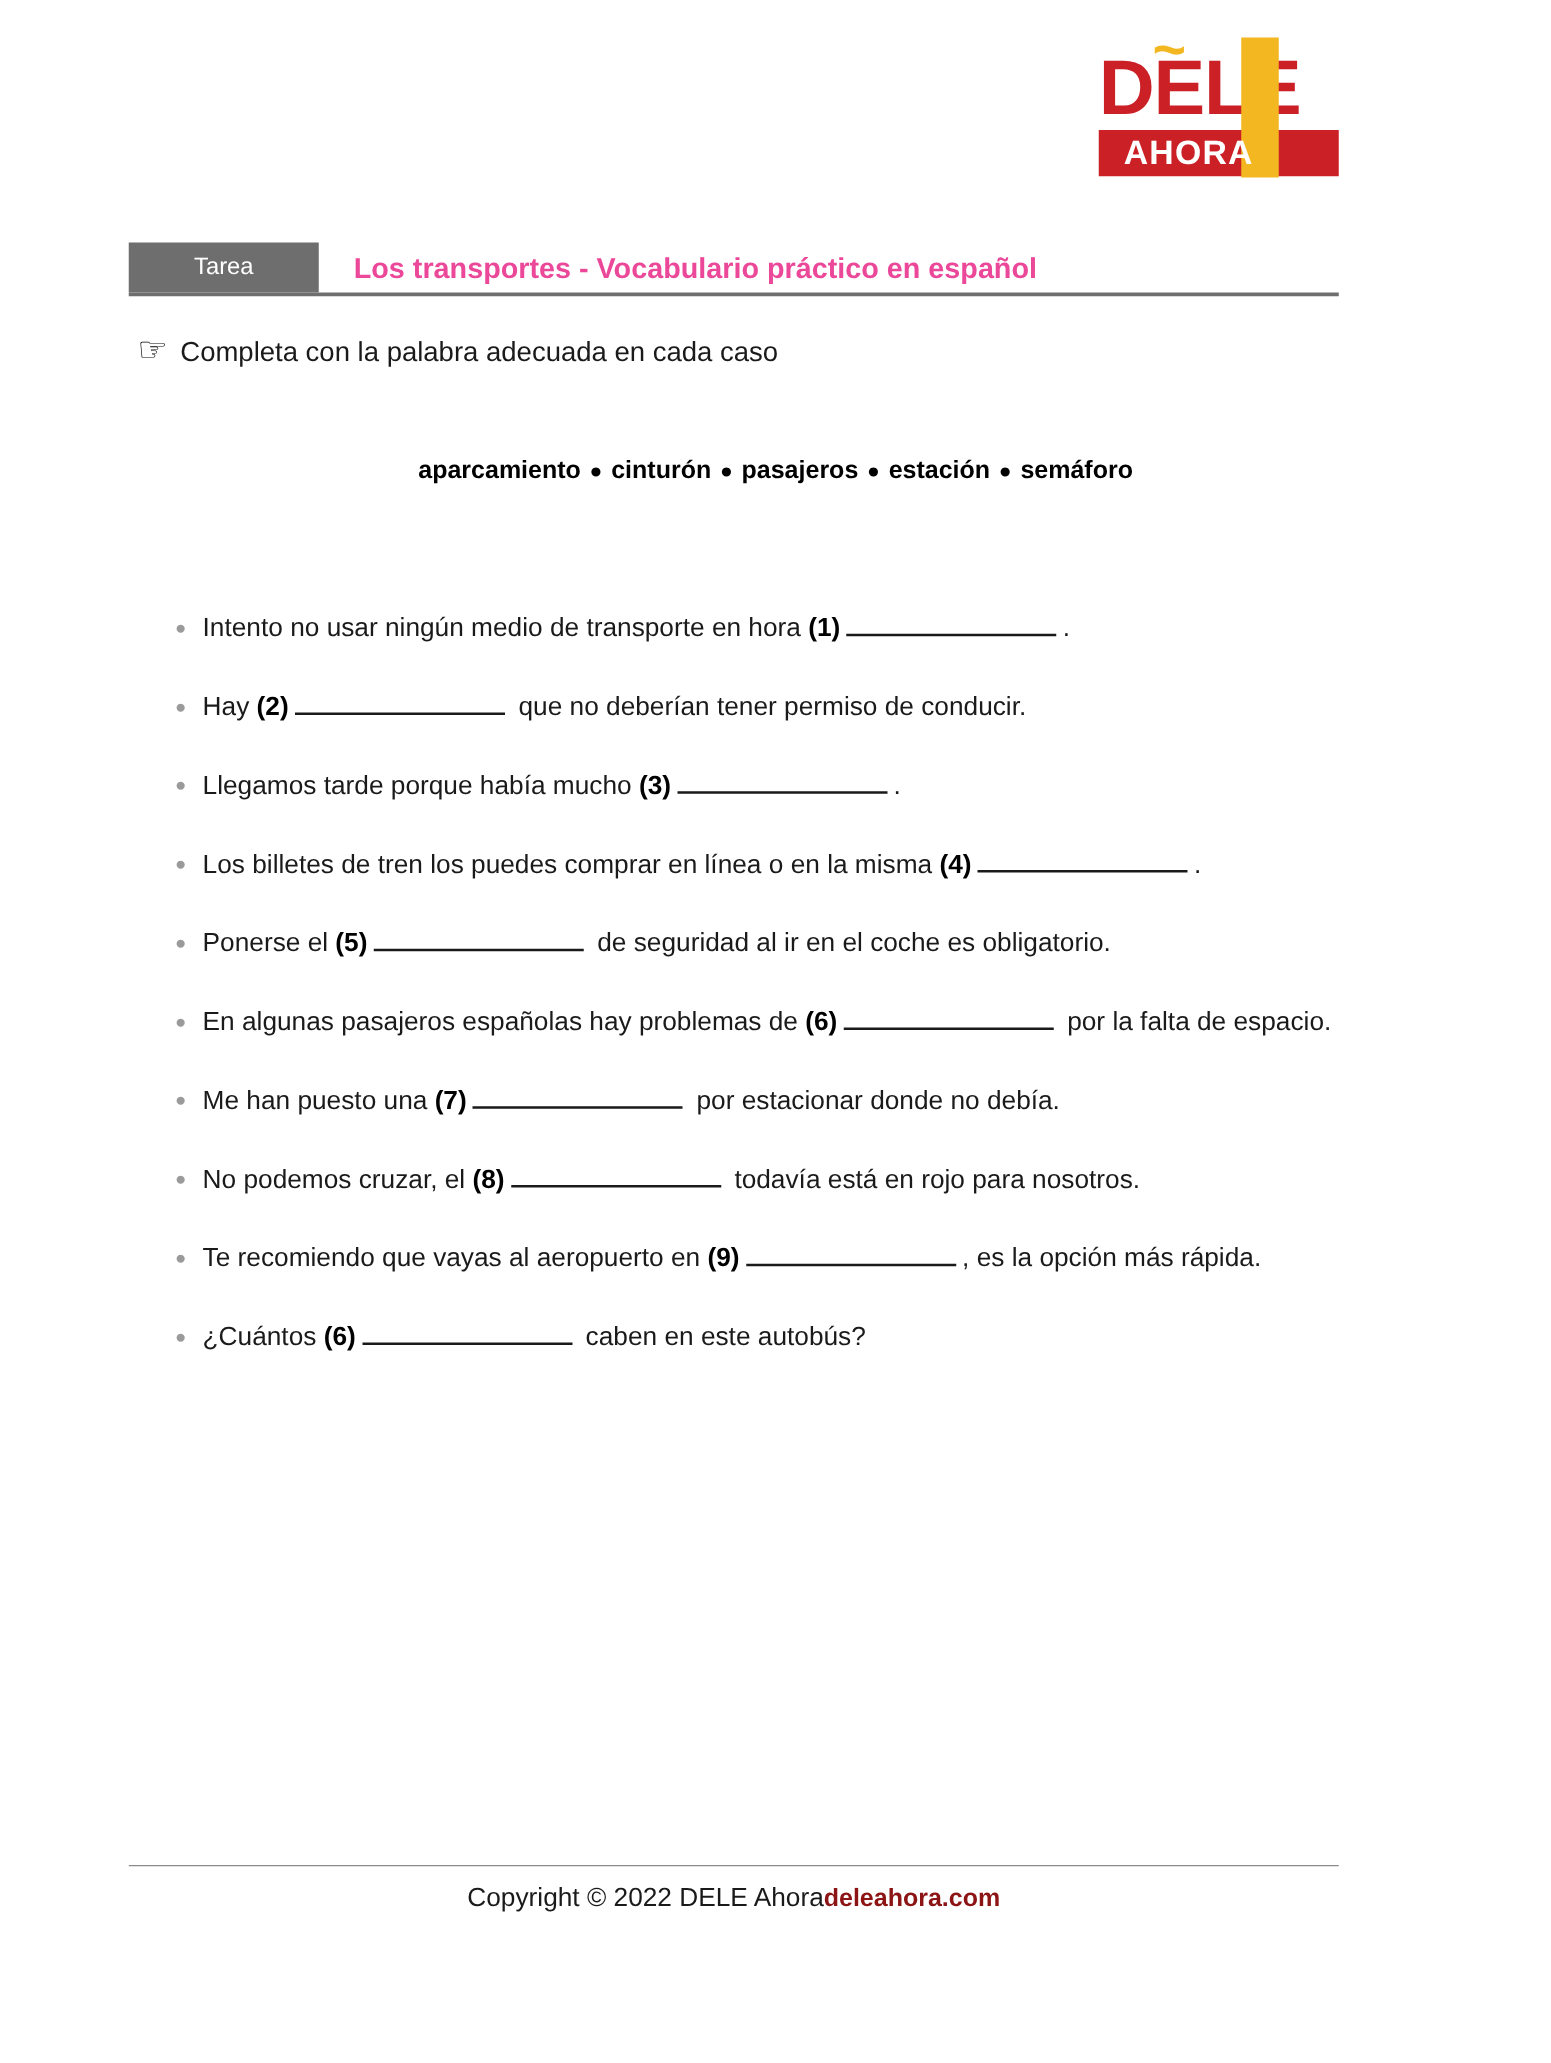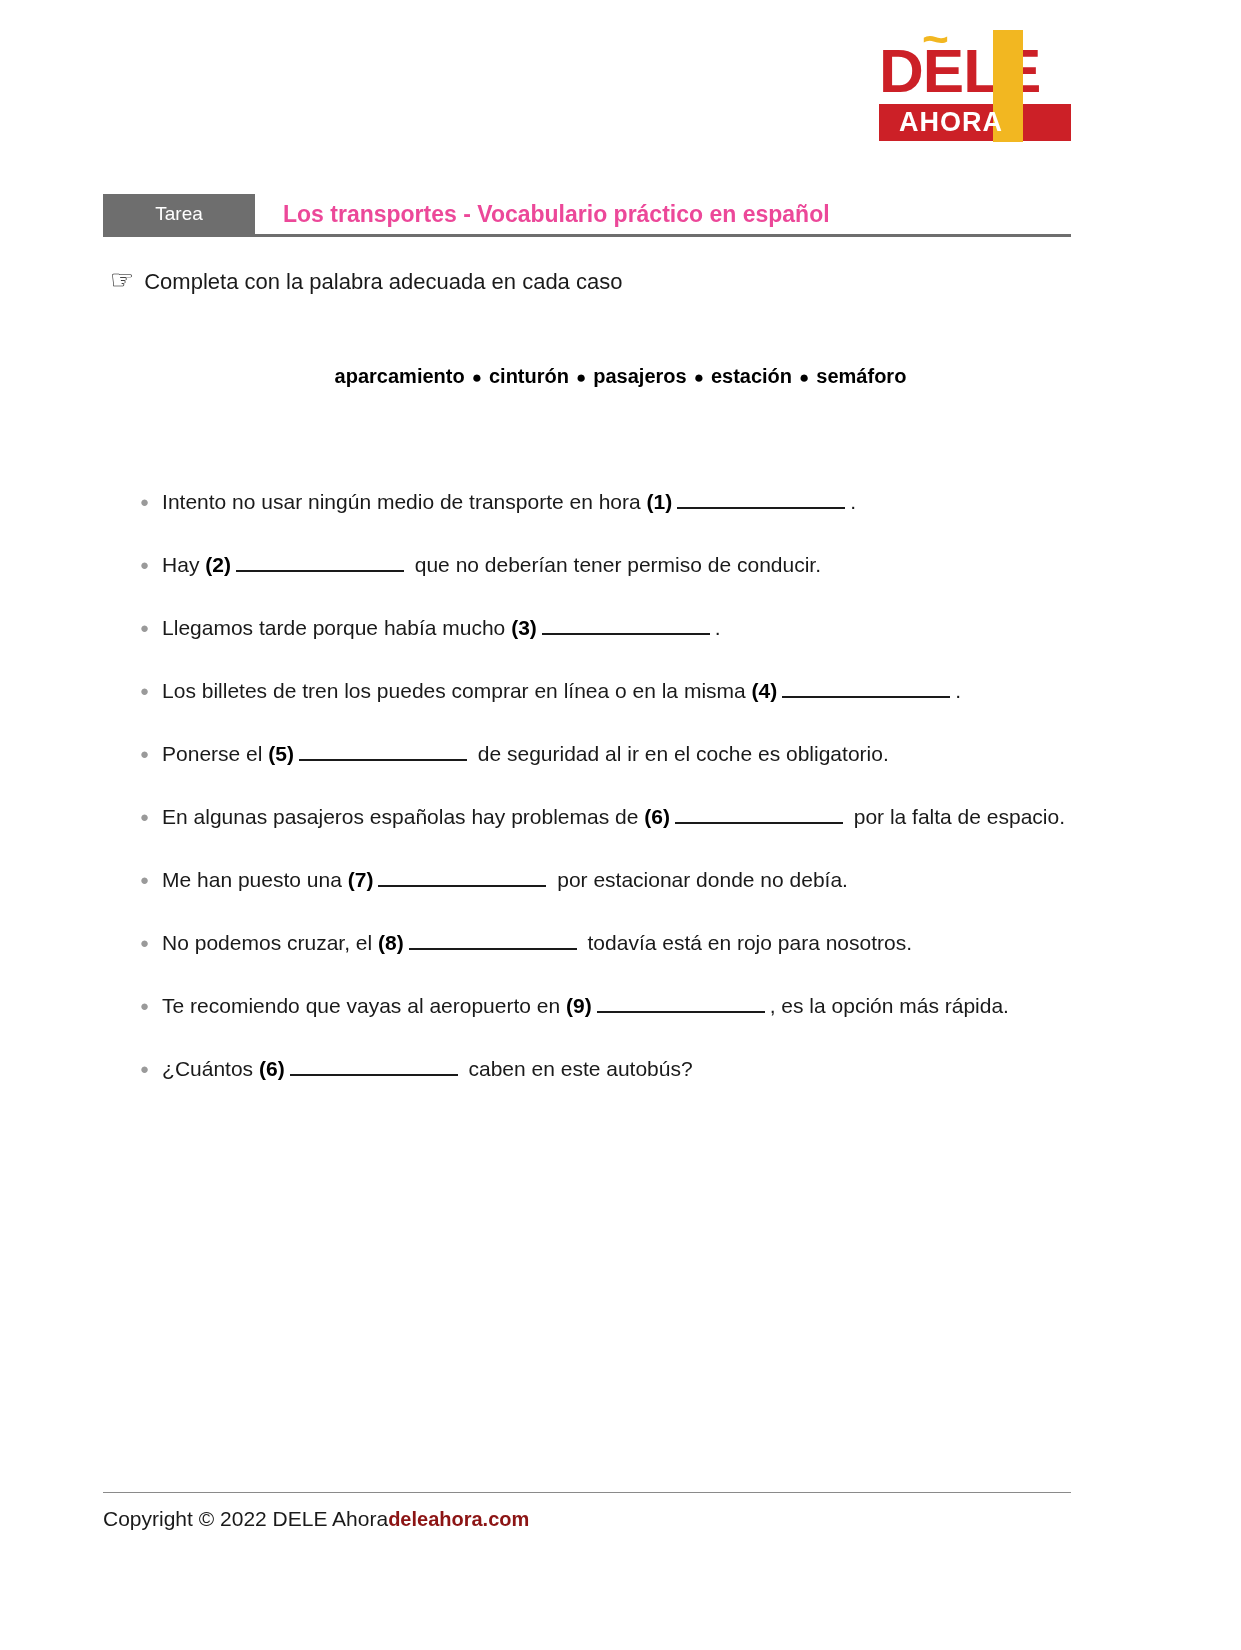--- a/index.html
+++ b/index.html
@@ -214,21 +214,21 @@
     width: 968px;
     height: 1px;
     background: #8a8a8a;
   }
   .footer {
     position: absolute;
     left: 103px;
     top: 1507px;
     width: 968px;
     display: flex;
-    justify-content: flex-start;
+    justify-content: center;
     align-items: baseline;
   }
   .footer-left {
     font-size: 21px;
     color: #1a1a1a;
   }
   .footer-right {
     font-size: 20px;
     font-weight: bold;
     color: #8c1414;

